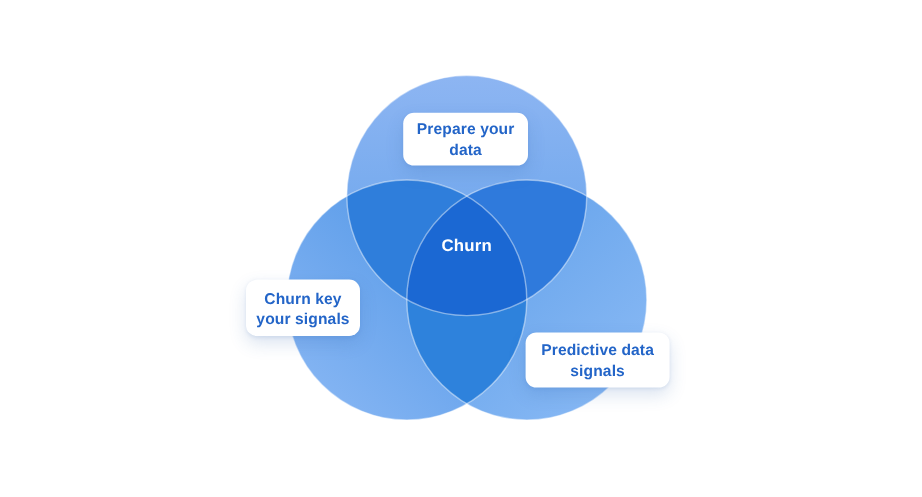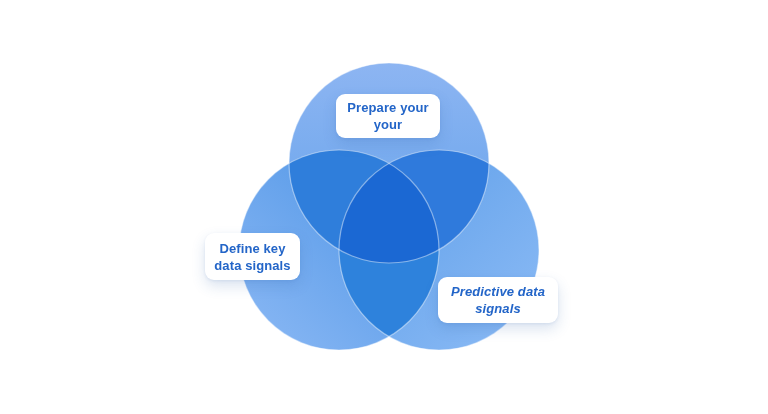--- a/index.html
+++ b/index.html
@@ -97,29 +97,30 @@
 
     <g fill="none" stroke-width="1.2" stroke-opacity="0.45">
       <circle cx="389" cy="163" r="100" stroke="#ffffff"></circle>
       <circle cx="339" cy="250" r="100" stroke="#ffffff"></circle>
       <circle cx="439" cy="250" r="100" stroke="#ffffff"></circle>
     </g>
   </svg>
 
   <div class="label-box" id="box-prepare" style="color: rgb(35, 101, 200); background: rgb(255, 255, 255);">
     <span>Prepare your</span>
-    <span>your</span>
+    <span>data</span>
   </div>
 
   <div class="label-box" id="box-define" style="color: rgb(35, 101, 200); background: rgb(255, 255, 255);">
-    <span>Define key</span>
-    <span>data signals</span>
+    <span>Churn key</span>
+    <span>your signals</span>
   </div>
 
-  <div class="label-box" id="box-predictive" style="color: rgb(35, 101, 200); background: rgb(255, 255, 255); font-style: italic;">
+  <div class="label-box" id="box-predictive" style="color: rgb(35, 101, 200); background: rgb(255, 255, 255);">
     <span>Predictive data</span>
     <span>signals</span>
   </div>
 
   <div class="center-label" style="color: rgb(255, 255, 255);">
+    <span>Churn</span>
   </div>
 
 </div>
 
 </body></html>

